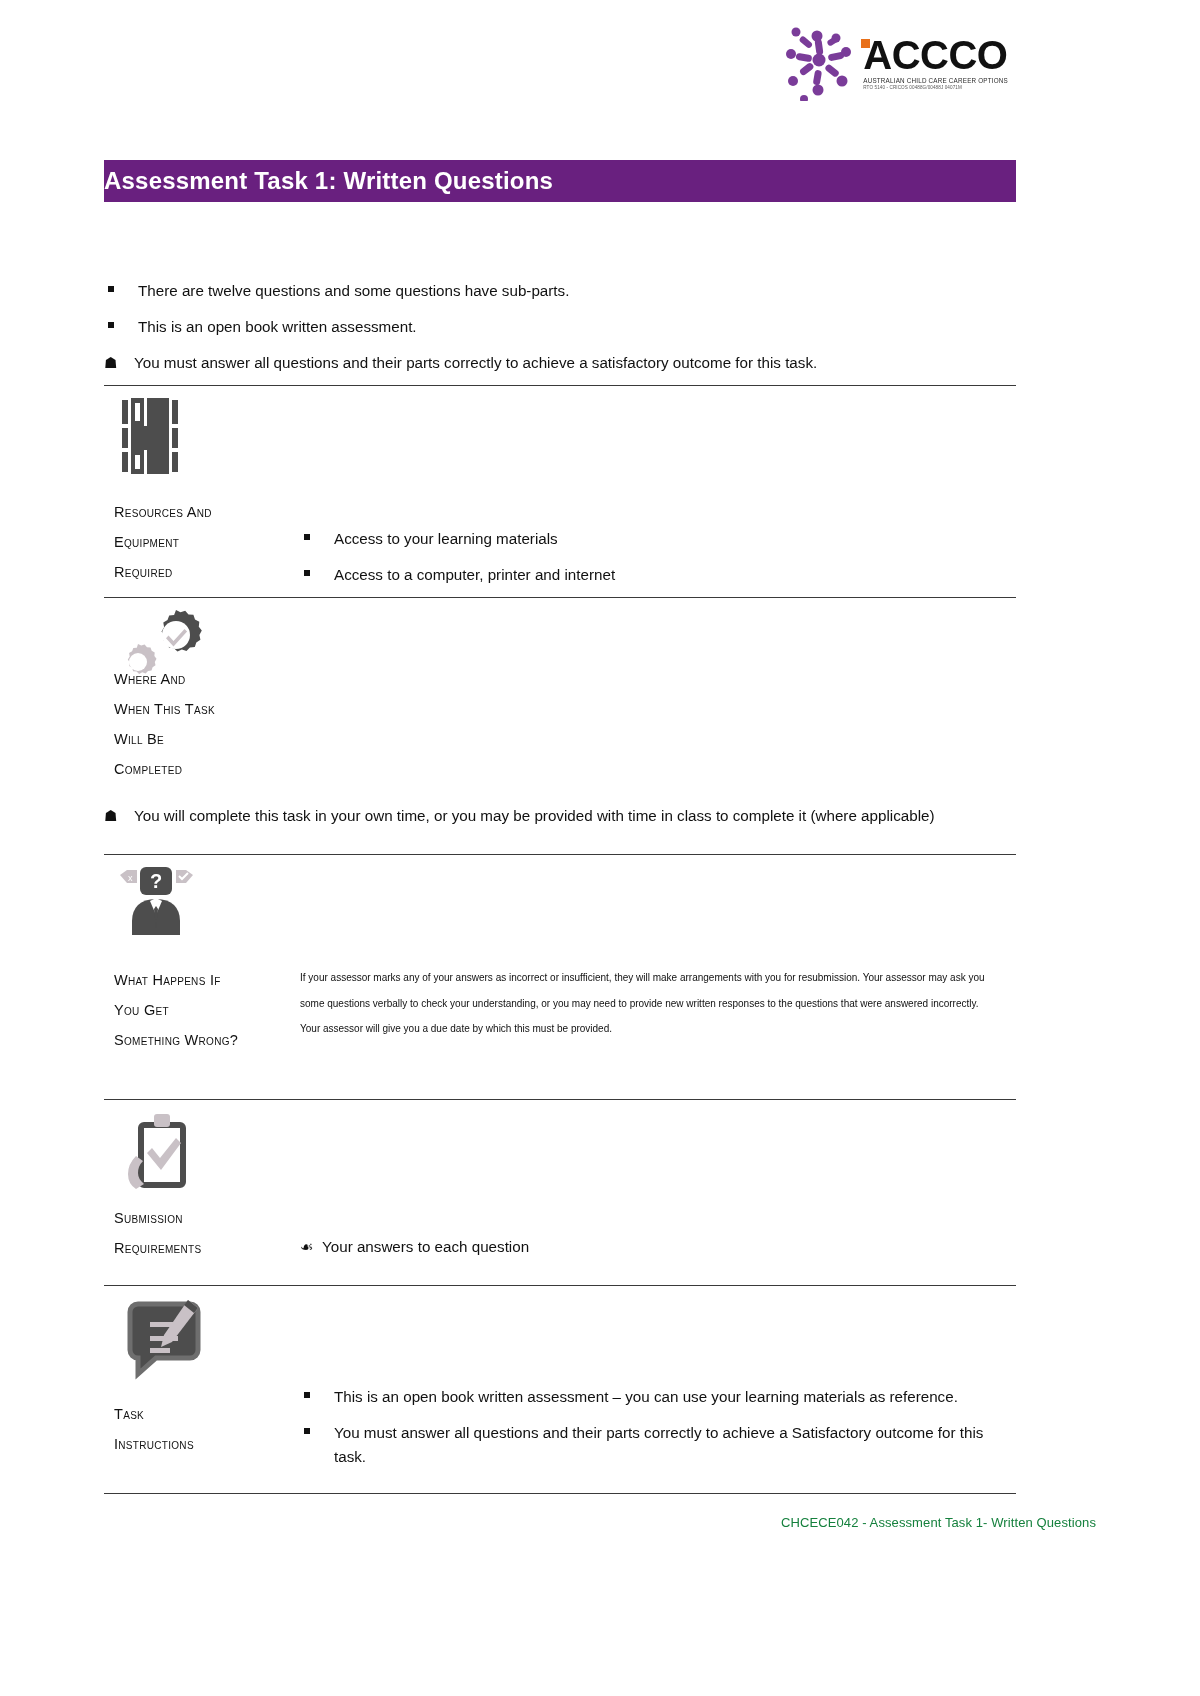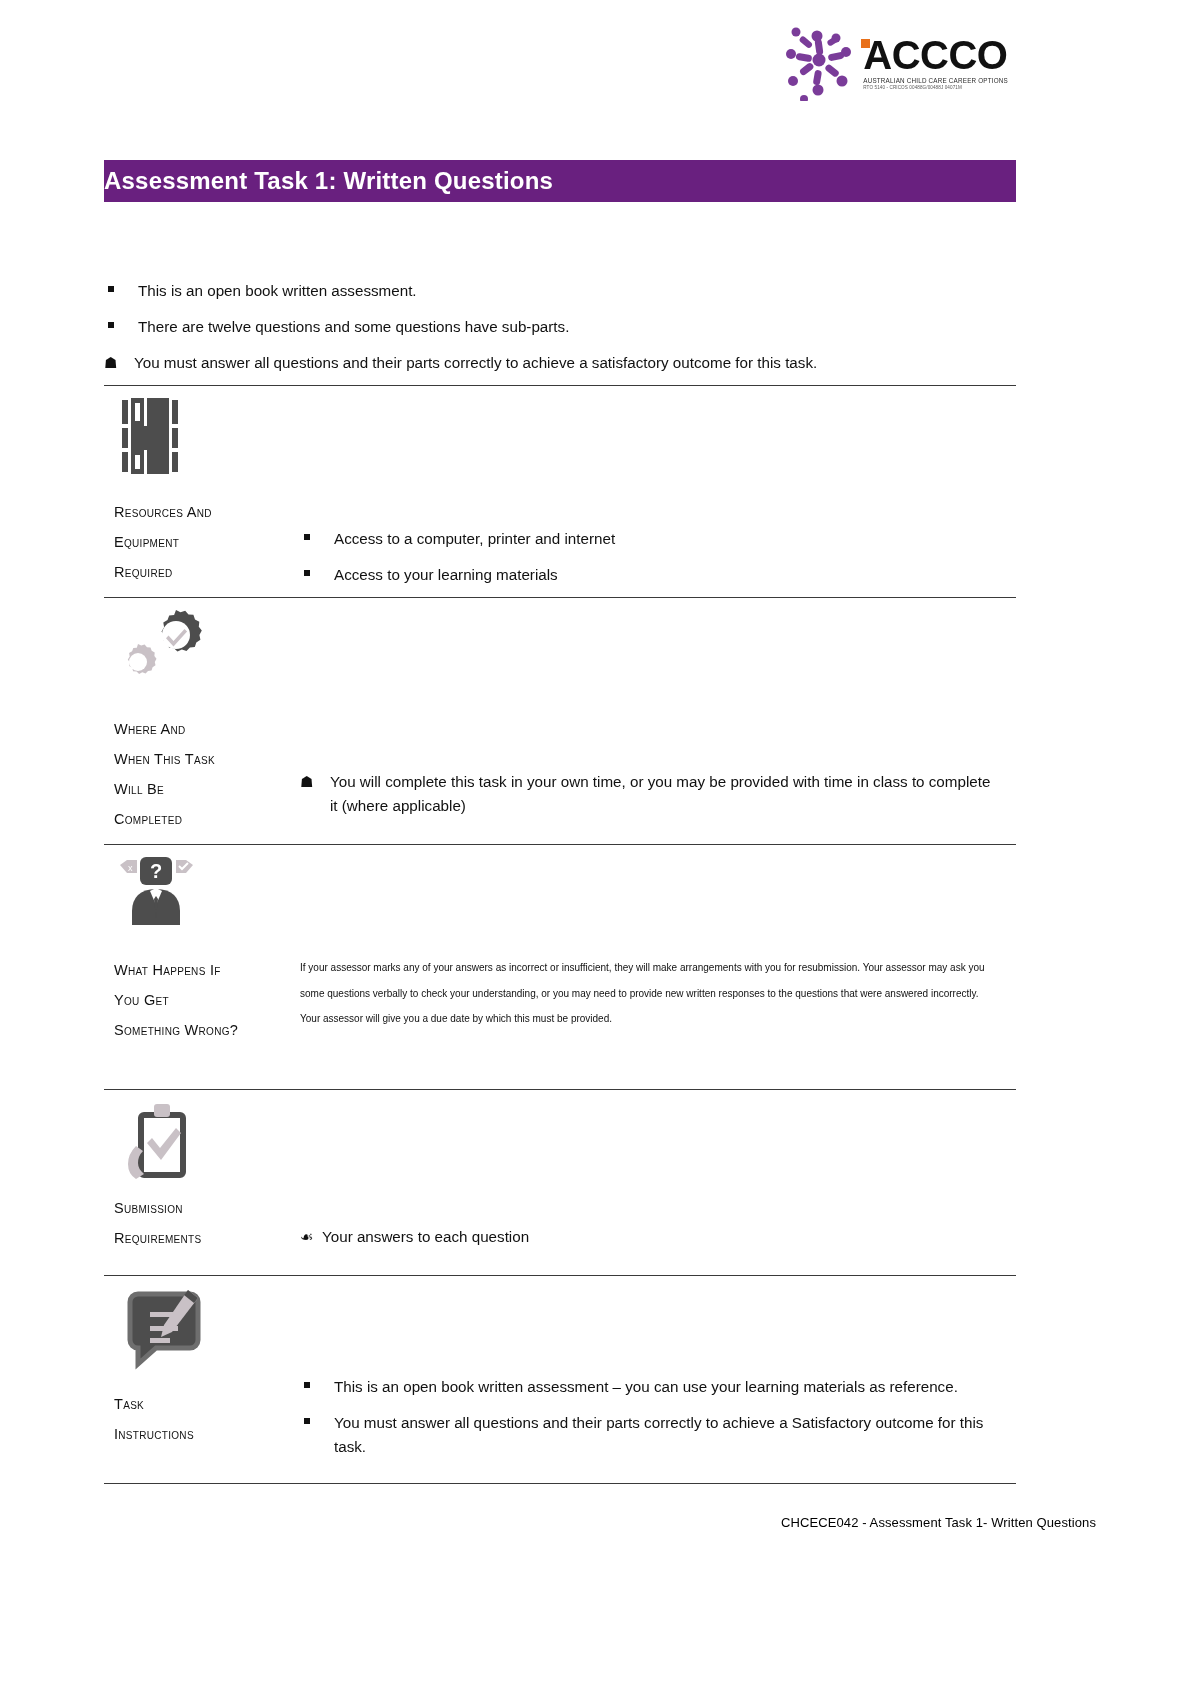--- a/index.html
+++ b/index.html
@@ -208,21 +208,21 @@
 
   
   .footer {
     position: absolute;
     left: 104px;
     right: 104px;
     top: 1515px;
     text-align: right;
     font-family: "Liberation Sans", sans-serif;
     font-size: 13px;
-    color: #000000;
+    color: #15803d;
     letter-spacing: 0.1px;
   }
 
   
   .ic-dark { fill: #4d4d4d; }
   .ic-light { fill: #c9c1c6; }
 </style>
 </head>
 <body>
 
@@ -265,25 +265,25 @@
     <h1>Assessment Task 1: Written Questions</h1>
   </div>
 
   <div class="task-table">
 
     <div class="row" style="min-height:164px;">
       <div class="col-body">
         <ul class="blist">
           <li>
             <span class="bullet-sq"><span class="sq"></span></span>
+            <span class="bullet-text">There are twelve questions and some questions have sub-parts.</span>
+          </li>
+          <li>
+            <span class="bullet-sq"><span class="sq"></span></span>
             <span class="bullet-text">This is an open book written assessment.</span>
-          </li>
-          <li>
-            <span class="bullet-sq"><span class="sq"></span></span>
-            <span class="bullet-text">There are twelve questions and some questions have sub-parts.</span>
           </li>
           <li>
             <span class="bullet-glyph">☗</span>
             <span class="bullet-text">You must answer all questions and their parts correctly to achieve a satisfactory outcome for this task.</span>
           </li>
         </ul>
       </div>
     </div>
 
     <div class="row" style="min-height:212px;">
@@ -306,31 +306,31 @@
           </g>
         </svg>
         <div class="label-text">Resources and</div>
         <div class="label-text">Equipment</div>
         <div class="label-text">Required</div>
       </div>
       <div class="col-body">
         <ul class="blist">
           <li>
             <span class="bullet-sq"><span class="sq"></span></span>
+            <span class="bullet-text">Access to your learning materials</span>
+          </li>
+          <li>
+            <span class="bullet-sq"><span class="sq"></span></span>
             <span class="bullet-text">Access to a computer, printer and internet</span>
           </li>
-          <li>
-            <span class="bullet-sq"><span class="sq"></span></span>
-            <span class="bullet-text">Access to your learning materials</span>
-          </li>
         </ul>
       </div>
     </div>
 
-    <div class="row" style="min-height:247px;">
+    <div class="row" style="min-height:247px;flex-direction:column;">
       <div class="col-label">
         <svg class="sect-icon" width="90" height="80" viewBox="0 0 90 80">
           <g transform="translate(30,2)">
             <path class="ic-dark" d="M30 0 l4.5 2.2 4.7-1.4 3.3 3.6 4.9 0.3 1.6 4.7 4.3 2.4 -0.5 4.9 3 3.9 -2.4 4.3 1 4.8 -4.1 2.7 -1.5 4.7 -4.9 0.5 -3.4 3.5 -4.6-1.7 -4.4 2.2 -3.6-3.3 -4.9-0.5 -1.3-4.8 -4.2-2.6 0.8-4.8 -2.8-4.1 2.6-4.2 -0.8-4.8 4.2-2.5 1.7-4.6 4.9-0.3z"></path>
             <circle cx="30" cy="25" r="14" fill="#ffffff"></circle>
             <path class="ic-light" d="M22.5 25.5 l5 5.5 11-12 2.6 2.4 -13.6 15 -7.5-8.2z"></path>
           </g>
           <g transform="translate(2,36)">
             <path class="ic-light" d="M20 0 l3.2 1.6 3.4-1 2.4 2.6 3.5 0.2 1.2 3.4 3 1.7 -0.3 3.5 2.1 2.8 -1.7 3.1 0.7 3.4 -2.9 2 -1.1 3.3 -3.5 0.4 -2.4 2.5 -3.3-1.2 -3.2 1.6 -2.5-2.4 -3.5-0.3 -0.9-3.4 -3-1.9 0.6-3.4 -2-2.9 1.9-3 -0.6-3.5 3-1.8 1.2-3.3 3.5-0.2z"></path>
             <circle cx="20" cy="18" r="9" fill="#ffffff"></circle>

